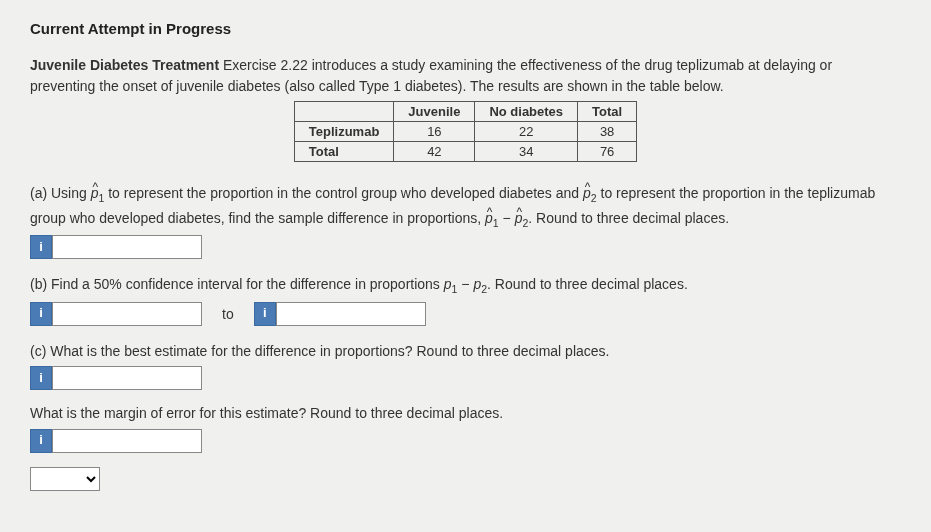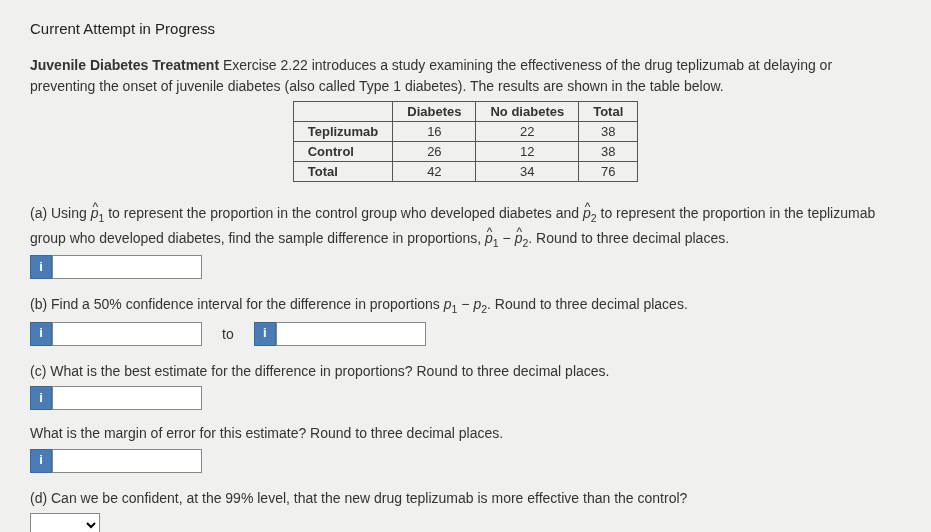--- a/index.html
+++ b/index.html
@@ -5,21 +5,21 @@
     * { box-sizing: border-box; margin: 0; padding: 0; }
     body {
       font-family: Arial, Helvetica, sans-serif;
       font-size: 14px;
       color: #333;
       background: #f0f0ee;
       padding: 20px 30px;
       width: 931px;
     }
     .heading {
-      font-weight: normal;
+      font-weight: bold;
       font-size: 15px;
       margin-bottom: 18px;
       color: #222;
     }
     .intro {
       line-height: 1.5;
       margin-bottom: 4px;
     }
     .bold { font-weight: bold; }
     .table-wrap {
@@ -106,34 +106,28 @@
 
 <div class="intro">
   <span class="bold">Juvenile Diabetes Treatment</span><span> Exercise 2.22 introduces a study examining the effectiveness of the drug teplizumab at delaying or preventing the onset of juvenile diabetes (also called Type 1 diabetes). The results are shown in the table below.</span>
 </div>
 
 <div class="table-wrap">
   <table class="data">
     <tbody>
         <tr>
       <th></th>
-      <th>Diabetes</th>
+      <th>Juvenile</th>
       <th>No diabetes</th>
       <th>Total</th>
     </tr>
     <tr>
       <td class="rowhdr">Teplizumab</td>
       <td>16</td>
       <td>22</td>
-      <td>38</td>
-    </tr>
-    <tr>
-      <td class="rowhdr">Control</td>
-      <td>26</td>
-      <td>12</td>
       <td>38</td>
     </tr>
     <tr>
       <td class="rowhdr">Total</td>
       <td>42</td>
       <td>34</td>
       <td>76</td>
     </tr>
   </tbody>
     </table>
@@ -165,19 +159,18 @@
     <input type="text" class="text-input" style="">
   </div>
   <span>What is the margin of error for this estimate? Round to three decimal places.</span>
   <div class="input-row">
     <div class="info-btn">i</div>
     <input type="text" class="text-input" style="">
   </div>
 </div>
 
 <div class="question">
-  <span>(d) Can we be confident, at the 99% level, that the new drug teplizumab is more effective than the control?</span>
   <div class="input-row">
     <select class="select-small">
       <option></option>
     </select>
   </div>
 </div>
 
 </body></html>

